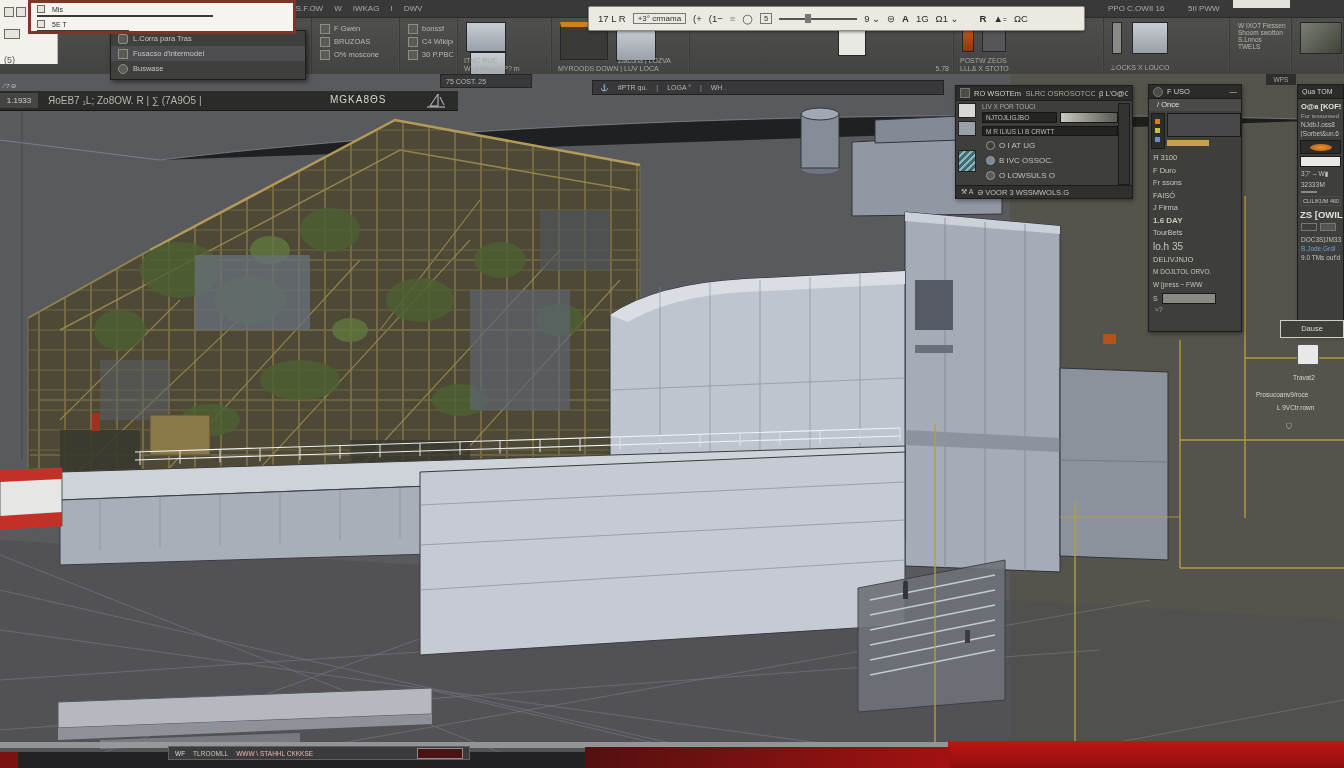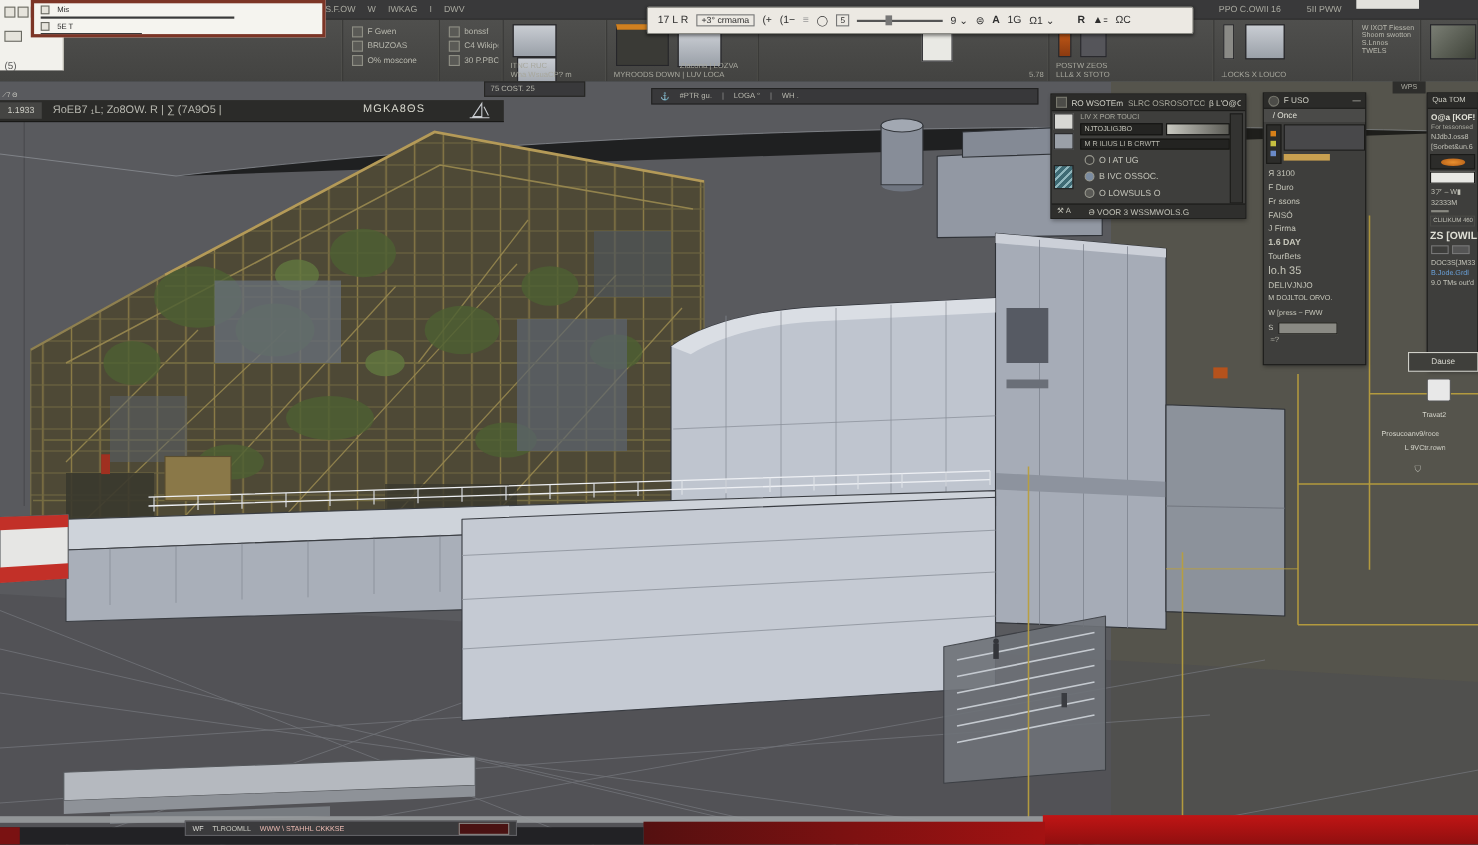--- a/index.html
+++ b/index.html
@@ -288,20 +288,34 @@
       <span class="wbx" style="width:6px;height:6px"></span>
       <span>Mis</span>
     </div>
     <div class="uline" style="width:176px"></div>
     <div style="display:flex;align-items:center;gap:5px">
       <span class="wbx" style="width:6px;height:6px"></span>
       <span>5E T</span>
     </div>
     <div class="uline" style="width:92px;height:1px"></div>
   </div>
+  <div class="a" id="flyout">
+    <div class="fitem">
+        <span class="mico" style="border-radius:2px"></span>
+        <span class="t">L.Corra para Tras</span>
+      </div>
+    <div class="fitem hl">
+        <span class="mico"></span>
+        <span class="t">Fusacso d'intermodel</span>
+      </div>
+    <div class="fitem">
+        <span class="mico" style="border-radius:50%"></span>
+        <span class="t">Buswase</span>
+      </div>
+  </div>
 
   <div class="a" style="left:2px;top:83px;font-size:6px;color:#c8c8c0;z-index:5">⟋7 Θ</div>
   <div class="a" id="pathbar">
     <div class="a t" style="left:0;top:2px;width:38px;height:15px;background:#454543;color:#d0d0c8;font-size:8px;text-align:center;line-height:15px">1.1933</div>
     <div class="a t" style="left:48px;top:4px;width:240px;font-size:10px;color:#b8b8b0">ЯoEB7 ₁L; Zo8OW. R | ∑ (7A9Ó5 |</div>
     <div class="a t" style="left:330px;top:3px;font-size:10px;letter-spacing:1px;color:#d8d8ce">MGKA8ΘS</div>
     <svg class="a" style="left:424px;top:1px" width="24" height="18" viewBox="0 0 24 18">
       <path d="M6,14 L14,2 L14,14 Z M3,15 H21 M16,5 L20,13" fill="none" stroke="#c9ccd0" stroke-width="1"></path>
     </svg>
   </div>
@@ -341,21 +355,21 @@
       <div class="ditem">
           <span class="dot" style="background:#7a8ba0"></span>
           <span class="t">B IVC OSSOC.</span>
         </div>
       <div class="ditem">
           <span class="dot" style="background:#5a5a56"></span>
           <span class="t">O LOWSULS O</span>
         </div>
     </div>
     <div class="a" style="right:2px;top:17px;width:10px;height:80px;background:#333331;border:1px solid #1c1c1a"></div>
-    <div class="a" style="left:0;bottom:0;width:100%;height:13px;background:#2f2f2d;border-top:1px solid #1c1c1a;display:flex;align-items:center;gap:16px;padding:0 5px;box-sizing:border-box">
+    <div class="a" style="left:0;bottom:0;width:100%;height:13px;background:#2f2f2d;border-top:1px solid #1c1c1a;display:flex;align-items:center;gap:4px;padding:0 5px;box-sizing:border-box">
       <span style="font-size:7px">⚒ A</span>
       <span class="t" style="font-size:7.5px">Ә VOOR 3 WSSMWOLS.G</span>
     </div>
   </div>
 
 
   <div class="a panel" style="left:1148px;top:84px;width:94px;height:248px">
     <div class="phead" style="height:13px">
       <span class="pico" style="border-radius:50%"></span>
       <span class="t">F USO</span>

